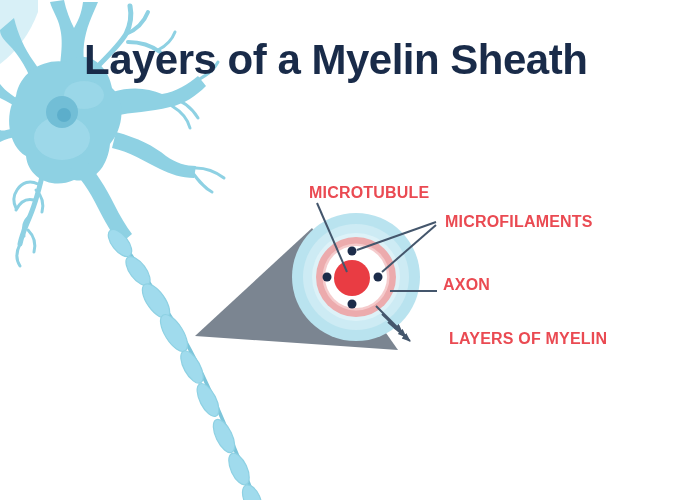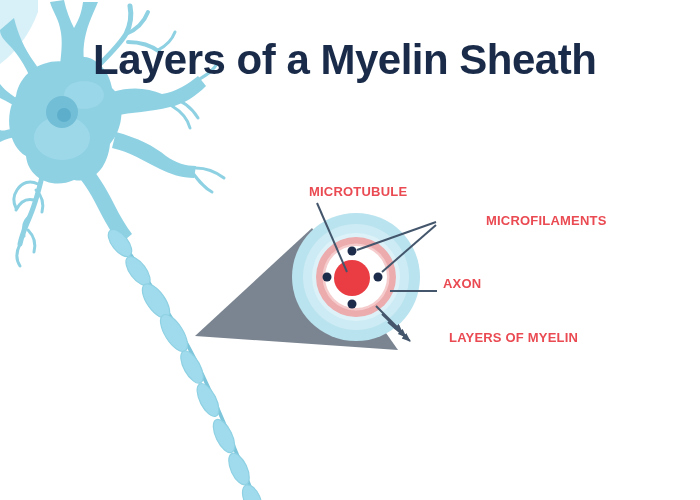--- a/index.html
+++ b/index.html
@@ -2,30 +2,30 @@
 <html style="--background: #ffffff; --title-navy: #192b49; --label-red: #ea4a52; --pointer-slate: #44566c; --dot-navy: #1c2c4a; --axon-core-red: #e93c43; --membrane-pink: #ecabad; --membrane-pink-light: #f5cbcc; --axon-interior-white: #ffffff; --myelin-outer-blue: #b9e3ef; --myelin-mid-blue: #cdebf4; --myelin-inner-blue: #ddf2f8; --neuron-blue: #8ed1e3; --neuron-blue-light: #a9deee; --nucleus-blue: #72bed6; --nucleus-core-blue: #5caecb; --axon-fiber-blue: #7cc5da; --myelin-bead-blue: #a0dbed; --cone-gray: #7b8591;"><head>
 <meta charset="utf-8">
 <style>
   html,body{margin:0;padding:0;background:#fff;}
   .stage{
     position:relative;width:700px;height:500px;background:var(--background,#fff);
     overflow:hidden;font-family:"Liberation Sans",sans-serif;
   }
   .stage svg{position:absolute;left:0;top:0;}
   .page-title{
-    position:absolute;left:93px;top:36px;
+    position:absolute;left:84px;top:36px;
     font-size:42px;font-weight:bold;letter-spacing:-0.5px;
     color:var(--title-navy,#192b49);white-space:nowrap;
   }
   .callout{
-    position:absolute;font-size:13px;font-weight:bold;letter-spacing:0.2px;
+    position:absolute;font-size:16px;font-weight:bold;letter-spacing:0.2px;
     color:var(--label-red,#ea4a52);white-space:nowrap;
   }
   .callout.microtubule{left:309px;top:184px;}
-  .callout.microfilaments{left:445px;top:213px;margin-left:41px;}
+  .callout.microfilaments{left:445px;top:213px;}
   .callout.axon{left:443px;top:276px;}
   .callout.layers{left:413px;top:330px;padding-left:36px;}
 </style>
 </head>
 <body>
 
 <div class="stage">
 
   <svg width="700" height="500" viewBox="0 0 700 500">
     <defs>

